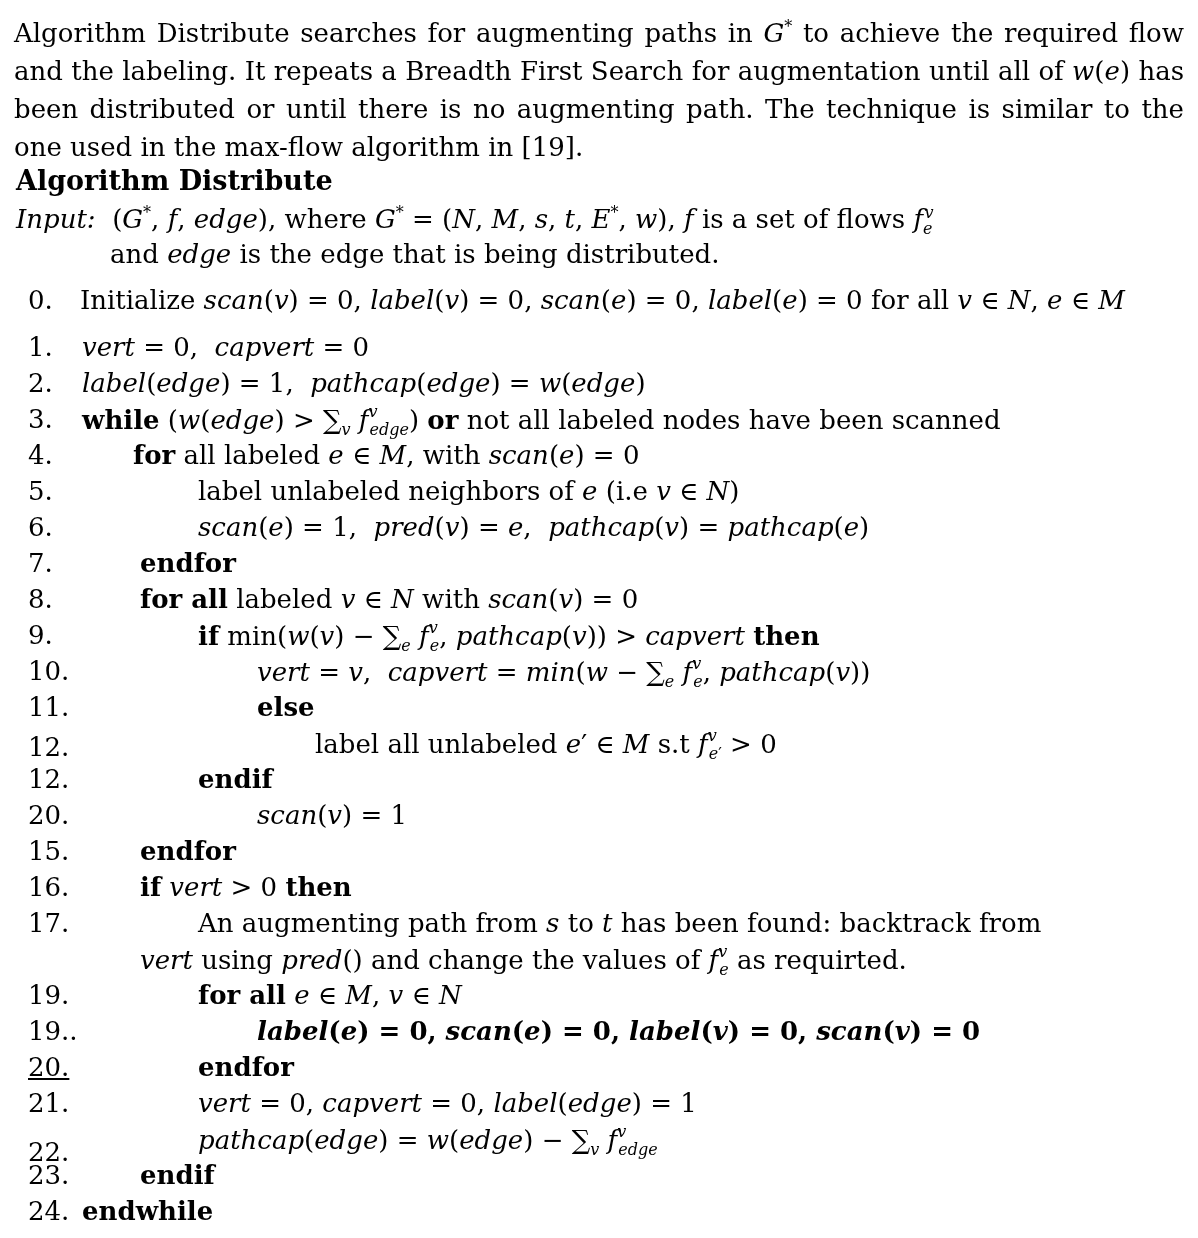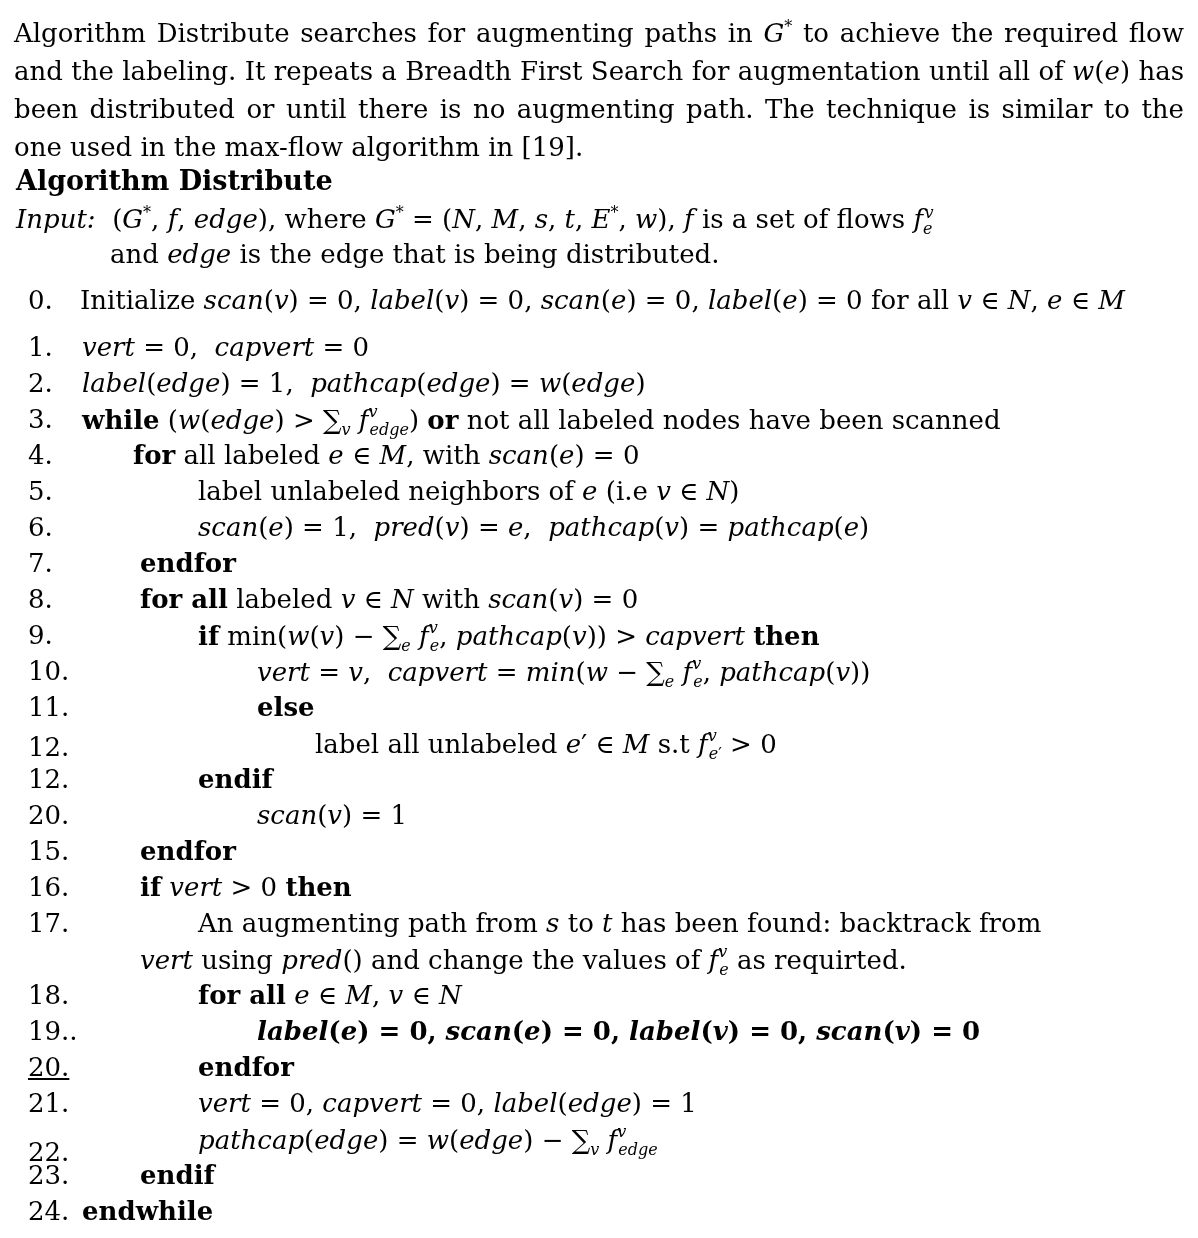--- a/index.html
+++ b/index.html
@@ -90,21 +90,21 @@
 <div class="num" style="top:836px;">15.</div>
 <div class="code" style="top:836px; left:140px;"><b>endfor</b></div>
 
 <div class="num" style="top:872px;">16.</div>
 <div class="code" style="top:872px; left:140px;"><b>if</b> <i>vert</i> &gt; 0 <b>then</b></div>
 
 <div class="num" style="top:908px;">17.</div>
 <div class="code" style="top:908px; left:198px;">An augmenting path from <i>s</i> to <i>t</i> has been found: backtrack from</div>
 <div class="code" style="top:944px; left:140px;"><i>vert</i> using <i>pred</i>() and change the values of <i>f</i><sup style="position:relative; top:-2px;"><i>v</i></sup><sub style="margin-left:-8px;"><i>e</i></sub> as requirted.</div>
 
-<div class="num" style="top:980px;">18.</div>
+<div class="num" style="top:980px;">19.</div>
 <div class="code" style="top:980px; left:198px;"><b>for all</b> <i>e</i> ∈ <i>M</i>, <i>v</i> ∈ <i>N</i></div>
 
 <div class="num" style="top:1016px;">19..</div>
 <div class="code" style="top:1016px; left:257px;font-weight:bold;"><i>label</i>(<i>e</i>) = 0, <i>scan</i>(<i>e</i>) = 0, <i>label</i>(<i>v</i>) = 0, <i>scan</i>(<i>v</i>) = 0</div>
 
 <div class="num" style="top:1052px;text-decoration:underline;">20.</div>
 <div class="code" style="top:1052px; left:198px;"><b>endfor</b></div>
 
 <div class="num" style="top:1088px;">21.</div>
 <div class="code" style="top:1088px; left:198px;"><i>vert</i> = 0, <i>capvert</i> = 0, <i>label</i>(<i>edge</i>) = 1</div>

